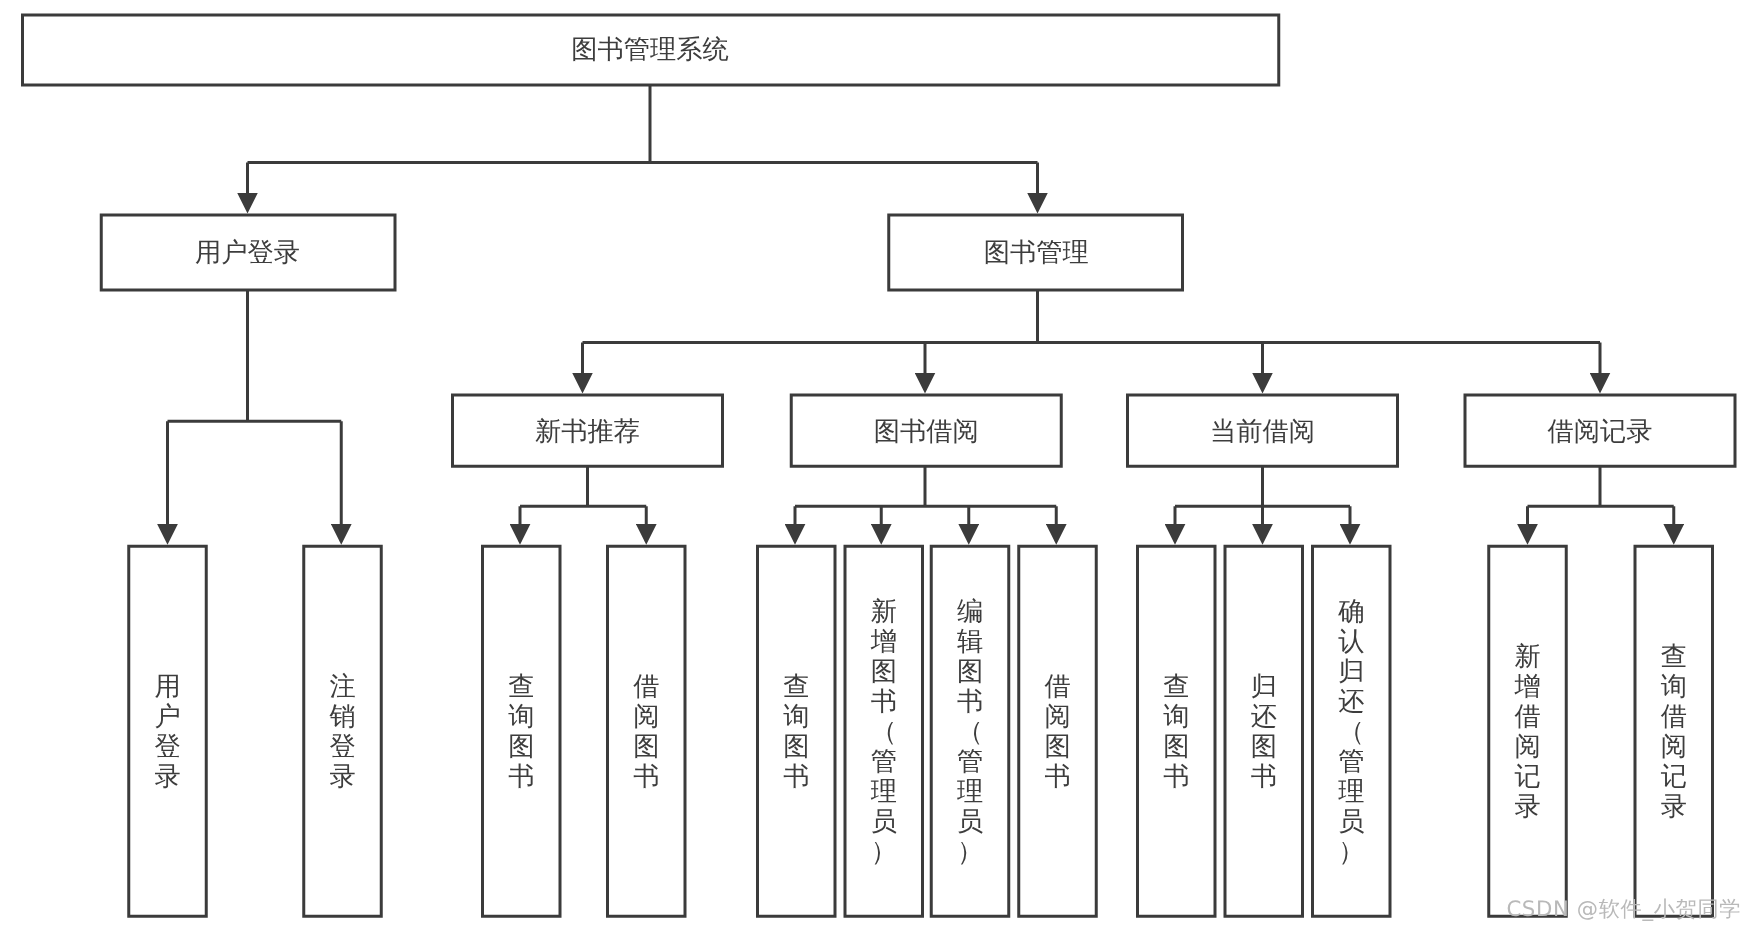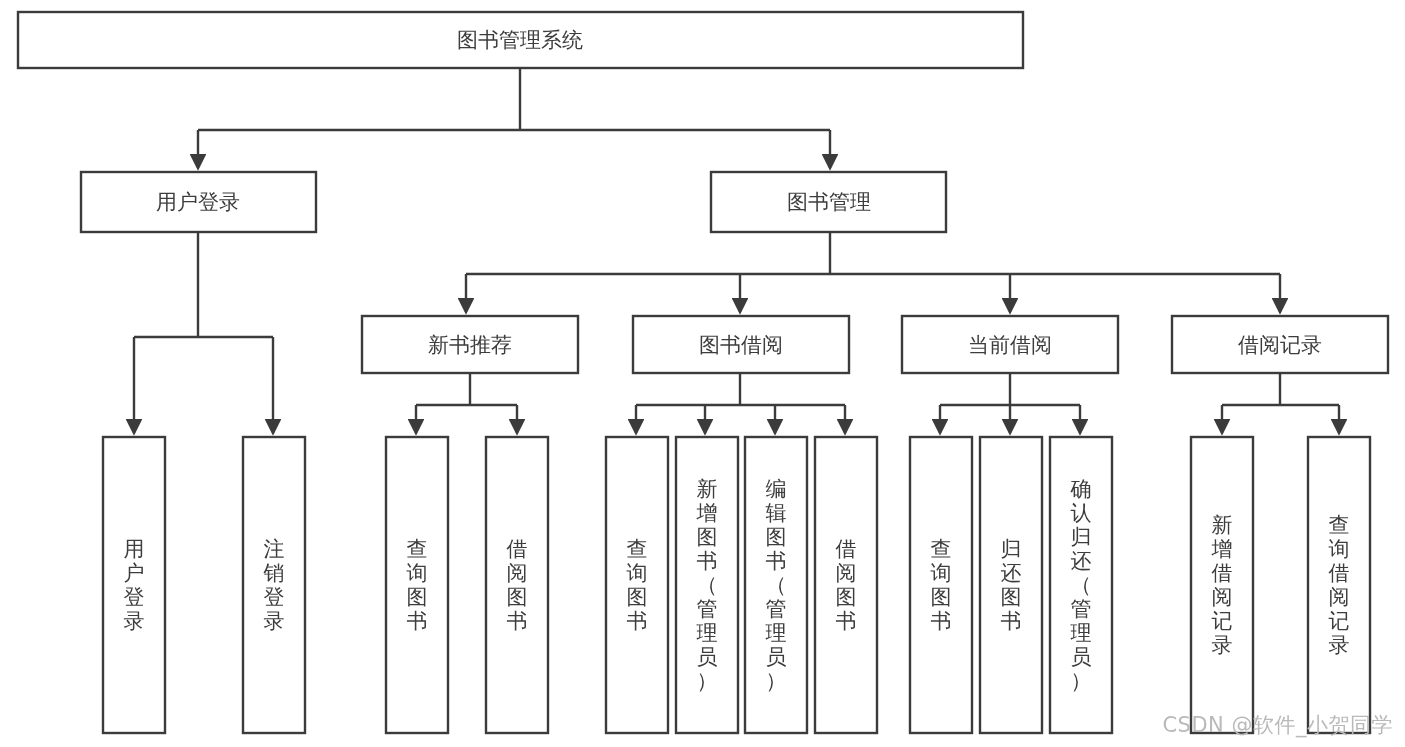--- a/index.html
+++ b/index.html
@@ -45,21 +45,21 @@
   .link {
     stroke: #3b3b3b;
     stroke-width: 2.4;
     fill: none;
   }
   .watermark {
     position: absolute;
     right: 12px;
     bottom: 8px;
     font-family: "DejaVu Sans", "Liberation Sans", sans-serif;
-    font-size: 21px;
+    font-size: 17px;
     color: #b9b9b9;
     letter-spacing: 0.5px;
     white-space: nowrap;
     pointer-events: none;
   }
 </style>
 </head>
 <body>
 
 <div id="canvas">

